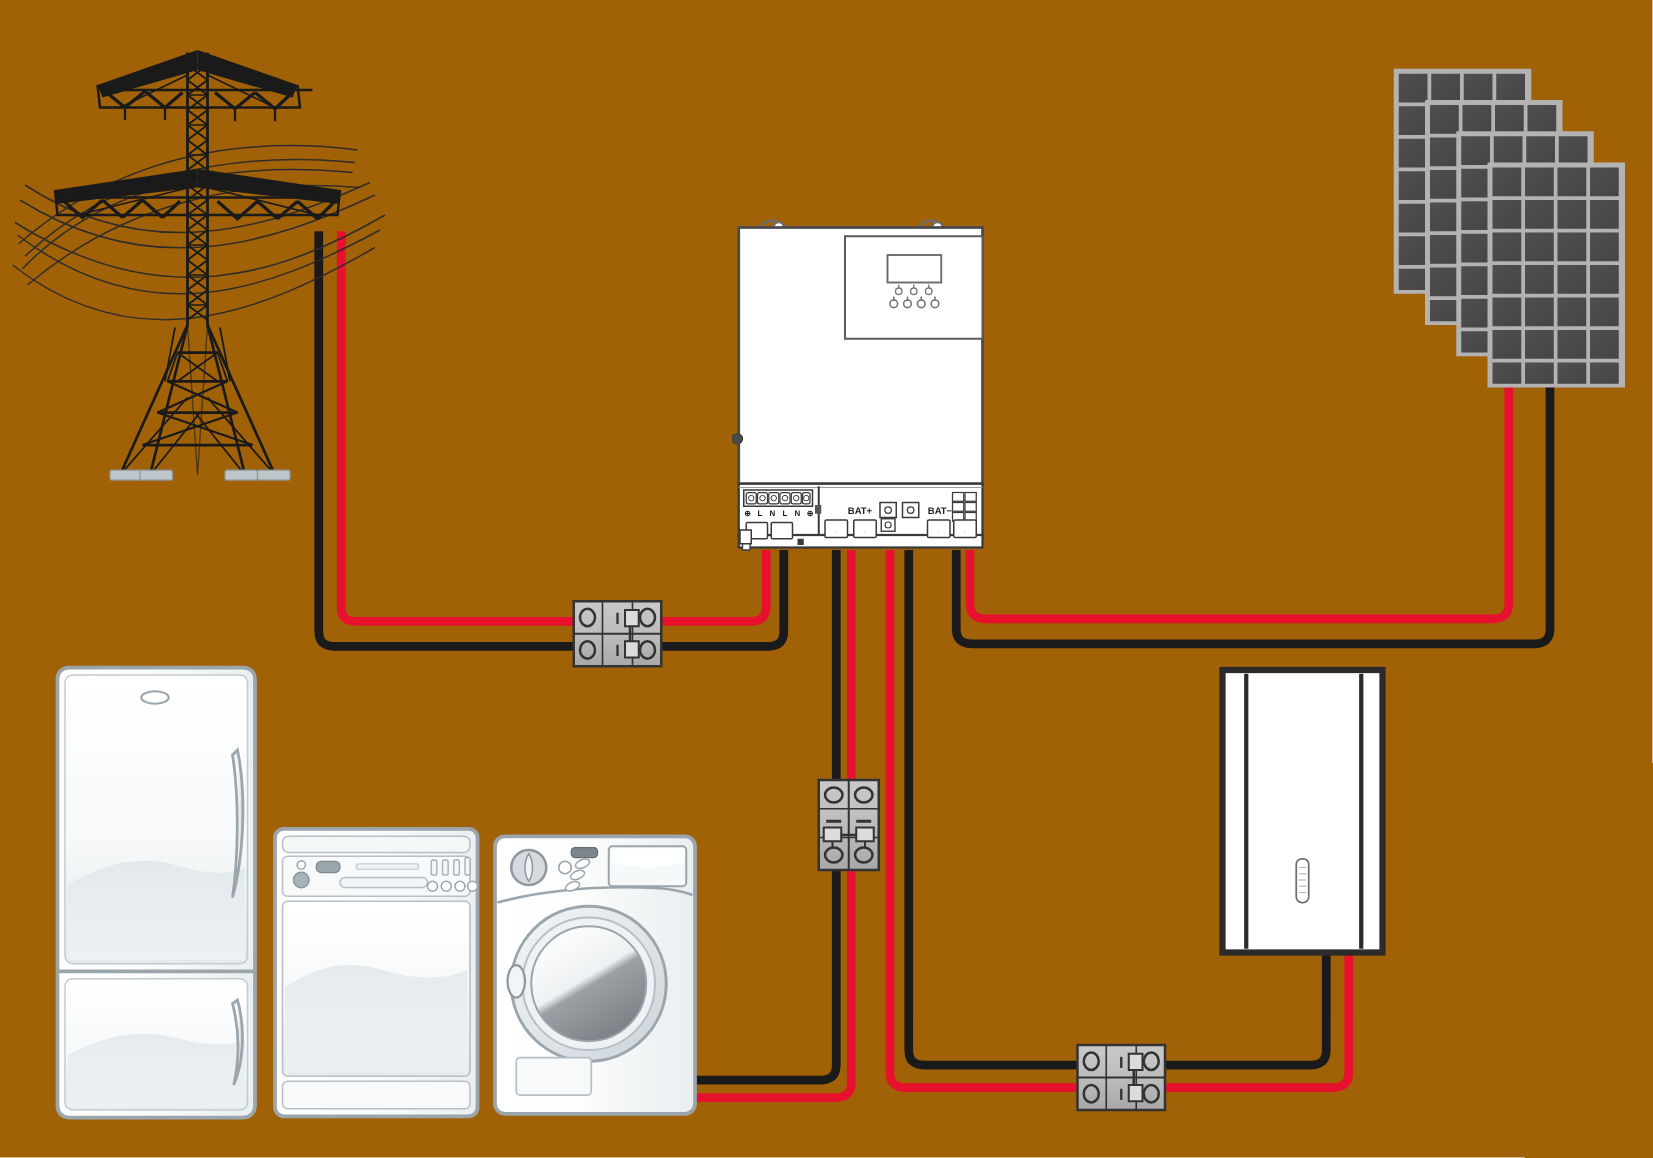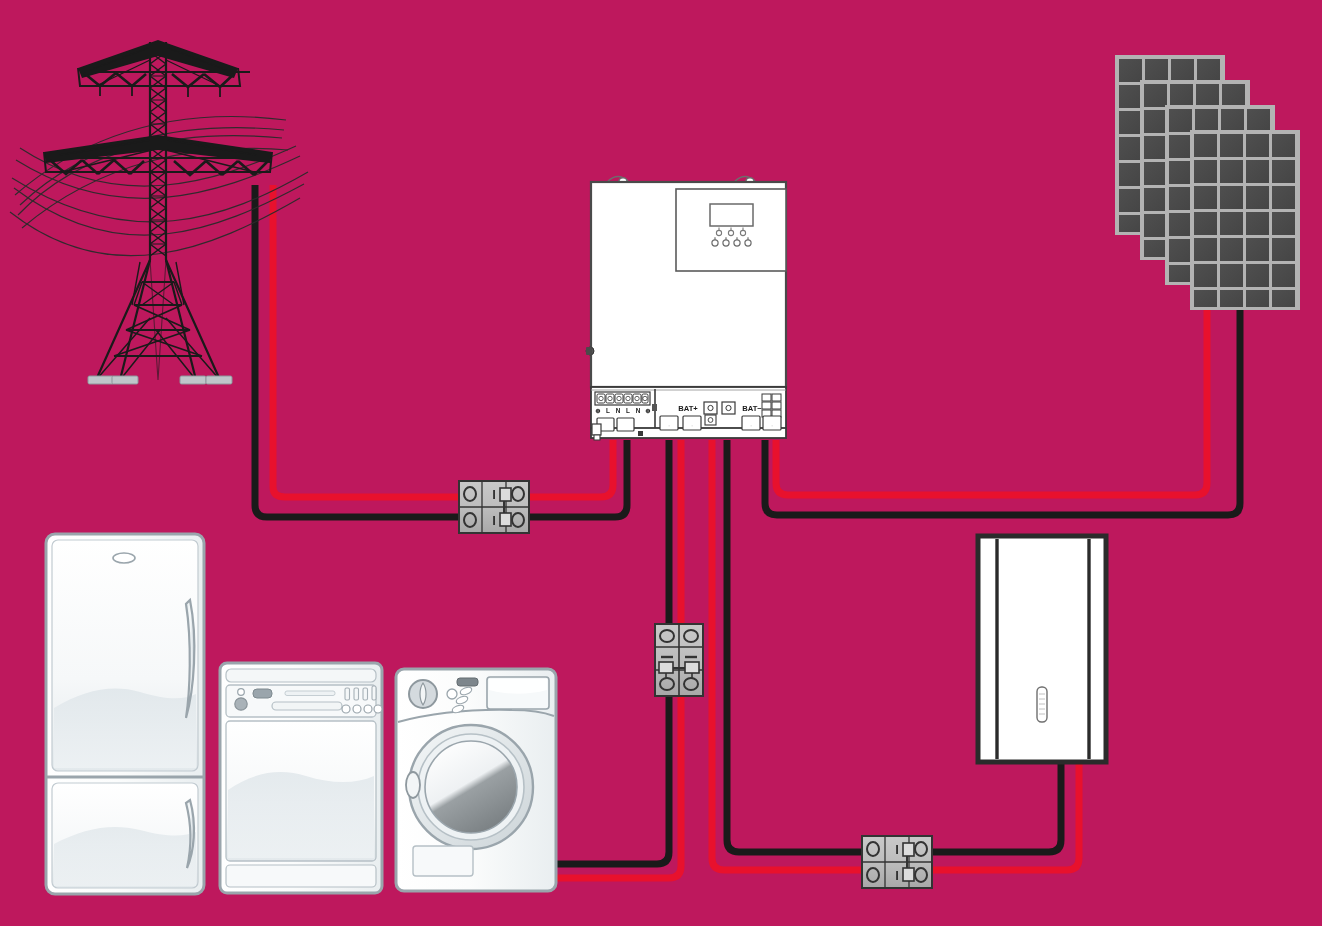--- a/index.html
+++ b/index.html
@@ -1,18 +1,18 @@
 <!DOCTYPE html>
 <html><head>
 <meta charset="utf-8">
 <title>Hybrid Inverter Wiring Diagram</title>
 <style>
   html,body{margin:0;padding:0;background:#ffffff;}
   body{font-family:"Liberation Sans", sans-serif;}
-  #stage{position:relative;width:1322px;height:926px;background:#be185d;overflow:hidden;}
+  #stage{position:relative;width:1322px;height:926px;background:#a16207;overflow:hidden;}
   #stage svg{display:block;width:1322px;height:926px;}
   text{font-family:"Liberation Sans", sans-serif;}
 </style>
 </head>
 <body>
 
 <div id="stage">
 <svg viewBox="0 0 1322 926" xmlns="http://www.w3.org/2000/svg">
 
   <defs>

